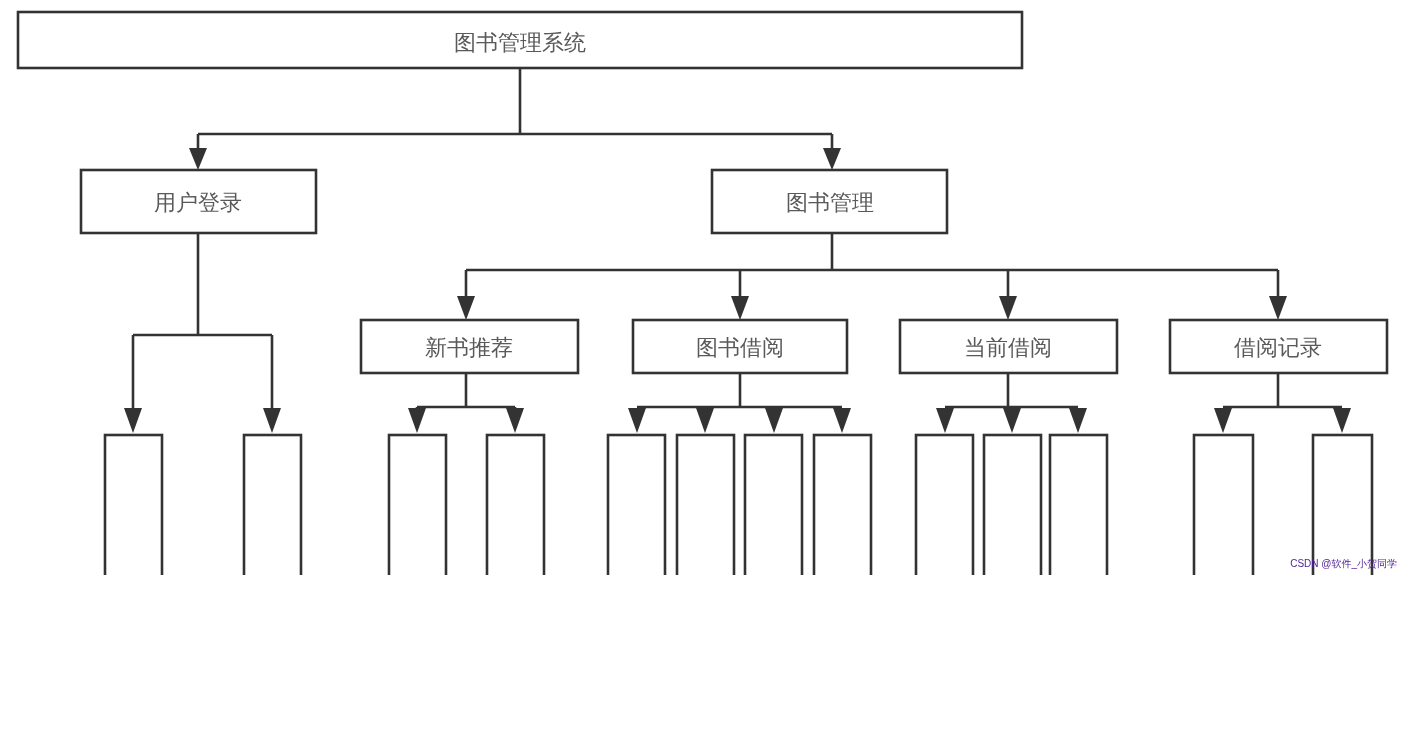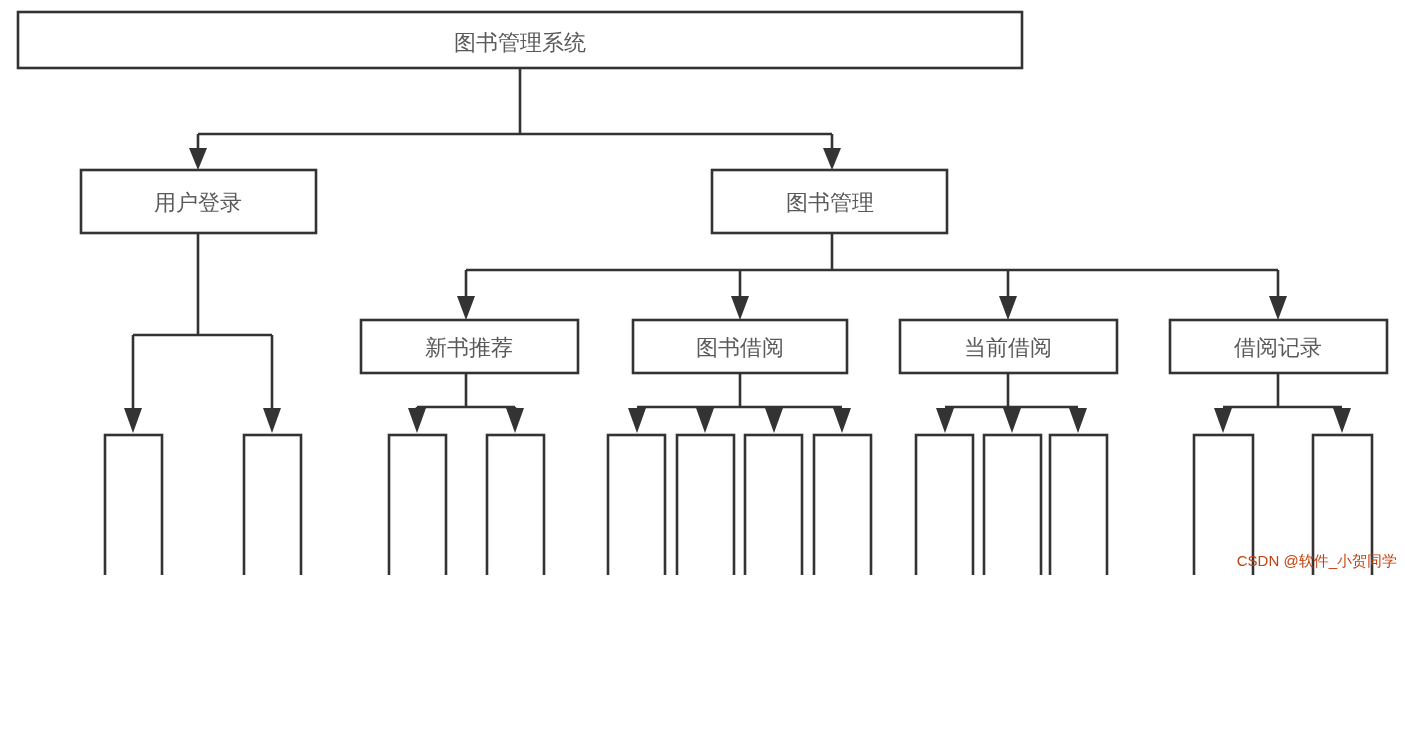--- a/index.html
+++ b/index.html
@@ -52,22 +52,22 @@
   .label-v {
     font-size: 21px;
     writing-mode: vertical-rl;
     text-orientation: upright;
     letter-spacing: 3px;
   }
   .watermark {
     position: absolute;
     right: 8px;
     bottom: 4px;
-    color: #c2410c;
-    font-size: 15px;
+    color: #4c1d95;
+    font-size: 10px;
     font-family: "Liberation Sans", "DejaVu Sans", sans-serif;
     white-space: nowrap;
     pointer-events: none;
   }
 </style>
 </head>
 <body>
 
 <div id="diagram-root">
 

